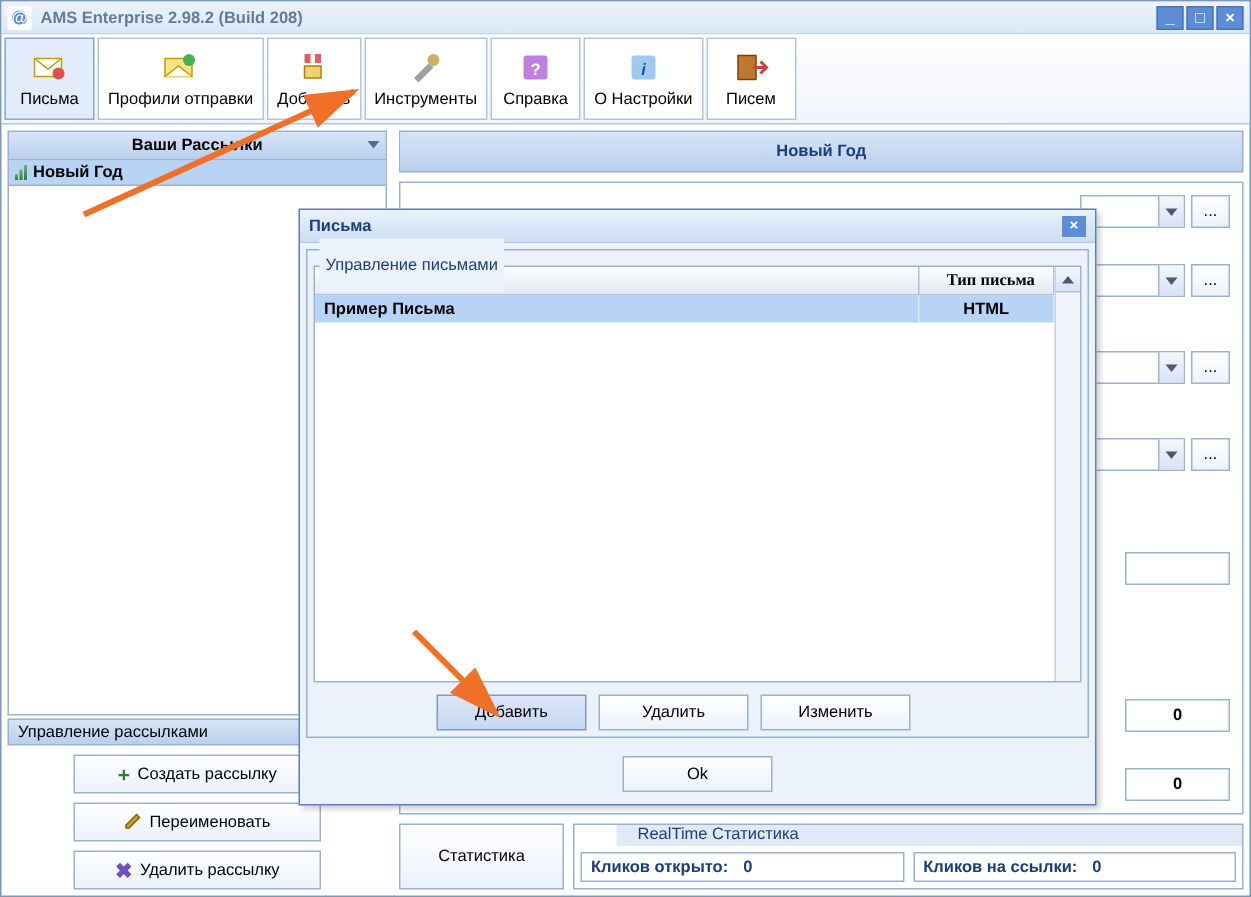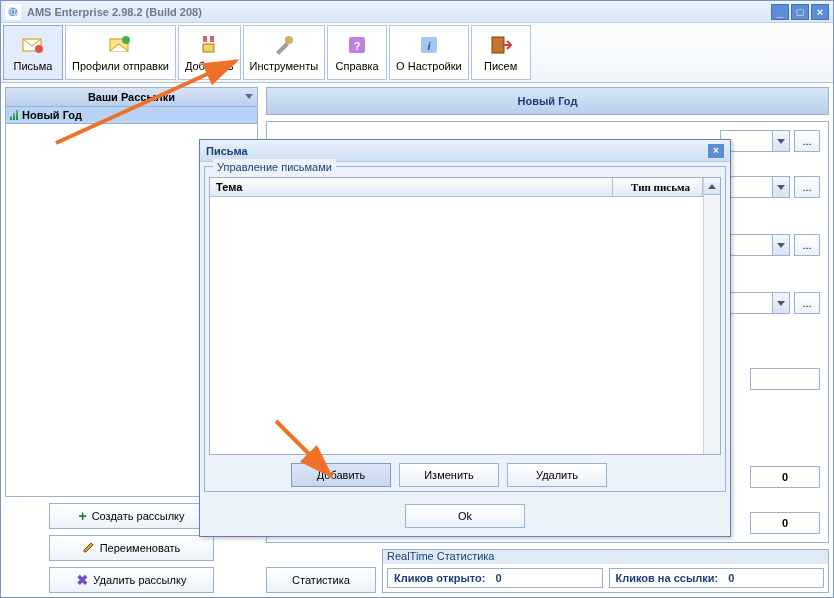--- a/index.html
+++ b/index.html
@@ -25,45 +25,45 @@
 .panel{border:1px solid #9ab1d0;}
 .panel-head{height:26px;background:linear-gradient(to bottom,#d7e4f6,#b9cfee);display:flex;align-items:center;justify-content:center;font-weight:bold;color:#1c3d7a;}
 .form-area{padding:8px;display:flex;flex-direction:column;gap:24px;}
 .form-row{display:flex;justify-content:flex-end;gap:4px;}
 .combo{width:70px;height:22px;border:1px solid #9ab1d0;background:#fff;display:flex;align-items:center;}
 .combo-btn{width:17px;height:100%;margin-left:auto;background:linear-gradient(to bottom,#f4f7fc,#d7e2f4);border-left:1px solid #9ab1d0;display:flex;align-items:center;justify-content:center;}
 .sq-btn{width:26px;height:22px;border:1px solid #9ab1d0;background:linear-gradient(to bottom,#fff,#ecf2fb);display:flex;align-items:center;justify-content:center;}
 .text-in{width:70px;height:22px;border:1px solid #9ab1d0;background:#fff;}
 .num-pane{width:70px;height:22px;border:1px solid #9ab1d0;background:#fff;display:flex;align-items:center;justify-content:center;font-weight:bold;margin-left:auto;}
 .bottom-stats{display:flex;gap:6px;align-items:flex-end;}
-.stats-btn{width:110px;height:26px;}
+.stats-btn{width:110px;height:44px;}
 .rt-group{flex:1;border:1px solid #9ab1d0;}
-.rt-head{height:14px;background:#e0eaf7;padding-left:4px;color:#1c3d7a;}
+.rt-head{height:14px;background:#e0eaf7;padding-left:14px;color:#1c3d7a;margin-left:28px;}
 .rt-body{display:flex;gap:6px;padding:4px;}
 .rt-cell{flex:1;border:1px solid #9ab1d0;background:#fff;height:20px;display:flex;align-items:center;padding:0 6px;font-weight:bold;color:#1c3d7a;gap:10px;}
 .rt-val{color:#1c3d7a;}
 
 
 .dialog{position:absolute;top:138px;left:198px;width:532px;height:398px;border:1px solid #5b7fb6;background:#ecf2fb;box-shadow:2px 2px 4px rgba(0,0,0,0.2);display:flex;flex-direction:column;}
 .dlg-title{height:22px;background:linear-gradient(to bottom,#eaf1fb,#ccdef5);display:flex;align-items:center;padding:0 6px;font-weight:bold;color:#1c3d7a;border-bottom:1px solid #b0c8ea;}
 .dlg-close{margin-left:auto;width:16px;height:14px;background:#5b8ed6;color:#fff;display:flex;align-items:center;justify-content:center;font-size:10px;font-weight:bold;}
 .dlg-body{flex:1;padding:4px;display:flex;flex-direction:column;}
 .group-box{flex:1;border:1px solid #9ab1d0;padding:6px 4px 4px;position:relative;background:#ecf2fb;display:flex;flex-direction:column;}
-.group-label{position:absolute;top:-8px;left:8px;background:#ecf2fb;padding:2px 4px;color:#1c3d7a;}
+.group-label{position:absolute;top:-8px;left:8px;background:#ecf2fb;padding:12px 4px;color:#1c3d7a;}
 .grid{flex:1;border:1px solid #9ab1d0;background:#fff;display:flex;flex-direction:column;margin-top:4px;}
 .grid-head{display:flex;height:19px;background:linear-gradient(to bottom,#fdfdfe,#e2e9f4);border-bottom:1px solid #b0c0d8;}
 .gh-cell{border-right:1px solid #b0c0d8;padding-left:6px;display:flex;align-items:center;font-weight:bold;}
 .grid-row{display:flex;height:18px;background:#b7d3f5;}
 .gr-cell{border-right:1px solid #e0e8f3;padding:0 6px;display:flex;align-items:center;font-weight:bold;}
 .scroll-col{width:17px;background:#f1f4f9;border-left:1px solid #c6d3e6;}
 .dlg-btn-row{display:flex;gap:8px;justify-content:flex-start;margin-top:8px;padding-left:82px;}
 .dlg-btn{width:100px;height:24px;}
 .dlg-btn.pressed{background:linear-gradient(to bottom,#dbe6f6,#c6d8f0);border-color:#7f9ac2;}
 .dlg-ok-row{display:flex;justify-content:center;padding:8px;}
-.ok-btn{width:120px;height:24px;}
+.ok-btn{width:100px;height:24px;}
 
 
 .arrow{position:absolute;pointer-events:none;}
 .arrow svg{overflow:visible;}
 
 .tri{width:0;height:0;border-left:4px solid transparent;border-right:4px solid transparent;border-top:5px solid #4a5a76;}
 .sort-tri{position:absolute;right:4px;top:6px;width:0;height:0;border-left:4px solid transparent;border-right:4px solid transparent;border-top:5px solid #5a6a86;}
 .bar-icon{display:flex;gap:1px;align-items:flex-end;height:10px;}
 .bar-icon span{width:2px;background:linear-gradient(to top,#2e7d32,#66bb6a);}
 </style>
@@ -166,20 +166,21 @@
         <span>
             <span class="bar-icon">
               <span style="height:4px"></span>
               <span style="height:7px"></span>
               <span style="height:10px"></span>
             </span>
           </span>
         <span>Новый Год</span>
       </div>
     </div>
+    <div class="left-section-head">Управление рассылками</div>
     <div class="btn left-btn">
       <span style="color:#2e7d32;font-weight:bold;font-size:14px;">+</span>
       <span>Создать рассылку</span>
     </div>
     <div class="btn left-btn">
       <span><svg width="12" height="12">
             <path d="M1 11 L3 11 L10 4 L8 2 L1 9 Z" fill="#d0a030" stroke="#806000"></path>
           </svg></span>
       <span>Переименовать</span>
     </div>
@@ -267,37 +268,41 @@
   <div class="dlg-body">
     <div class="group-box">
       <span class="group-label">Управление письмами</span>
       <div class="grid">
         <div style="display:flex;flex:1;">
           <div style="flex:1;display:flex;flex-direction:column;">
             <div class="grid-head">
               <div class="gh-cell" style="flex:1;">Тема</div>
               <div class="gh-cell" style="width:90px;justify-content:center;font-family:Liberation Serif, serif;">Тип письма</div>
             </div>
+            <div class="grid-row">
+              <div class="gr-cell" style="flex:1;">Пример Письма</div>
+              <div class="gr-cell" style="width:90px;justify-content:center;">HTML</div>
+            </div>
           </div>
           <div class="scroll-col">
             <div style="height:17px;background:linear-gradient(to bottom,#f4f7fc,#d7e2f4);border-bottom:1px solid #b0c0d8;display:flex;align-items:center;justify-content:center;">
                 <span class="tri" style="transform:rotate(180deg);"></span>
               </div>
           </div>
         </div>
       </div>
       <div class="dlg-btn-row">
         <div class="btn dlg-btn pressed">
             <span>Добавить</span>
           </div>
         <div class="btn dlg-btn">
+            <span>Удалить</span>
+          </div>
+        <div class="btn dlg-btn">
             <span>Изменить</span>
-          </div>
-        <div class="btn dlg-btn">
-            <span>Удалить</span>
           </div>
       </div>
     </div>
   </div>
   <div class="dlg-ok-row">
     <div class="btn ok-btn">
         <span>Ok</span>
       </div>
   </div>
 </div>

